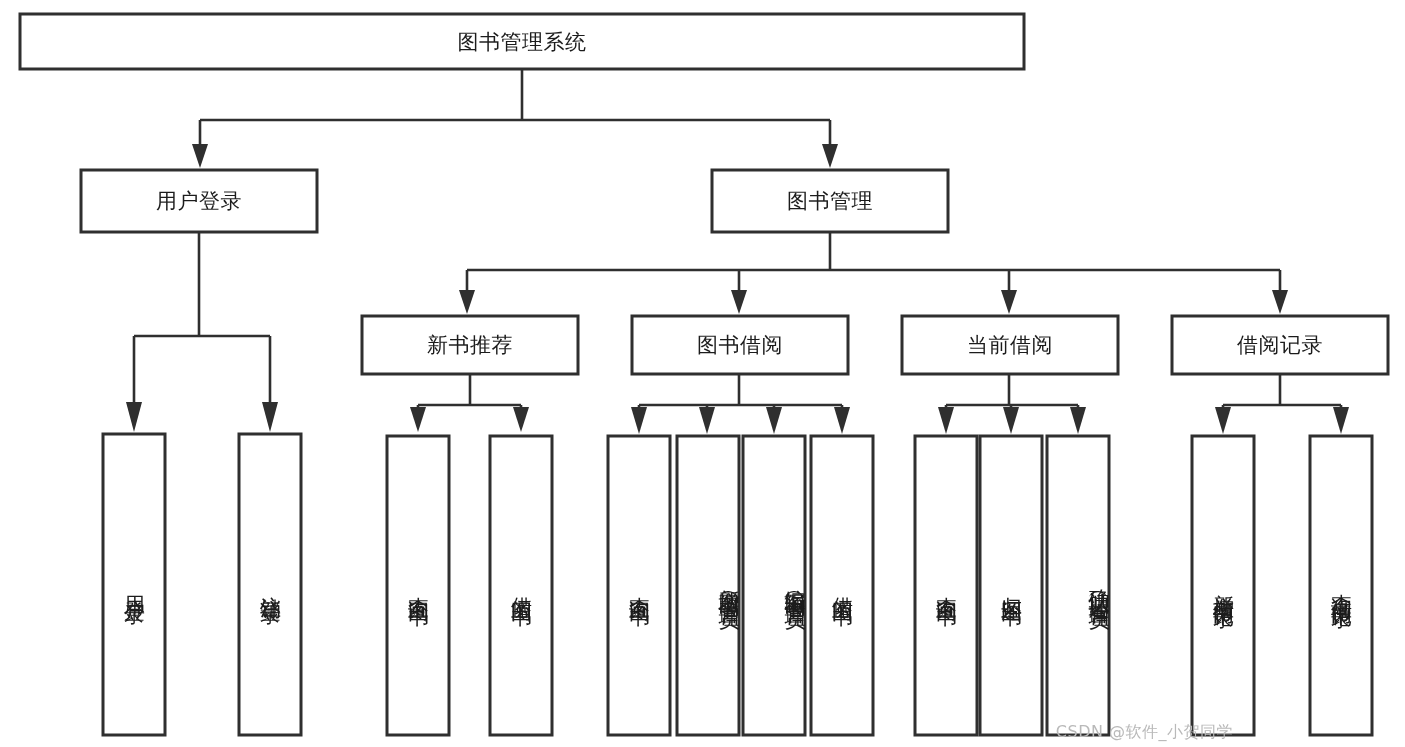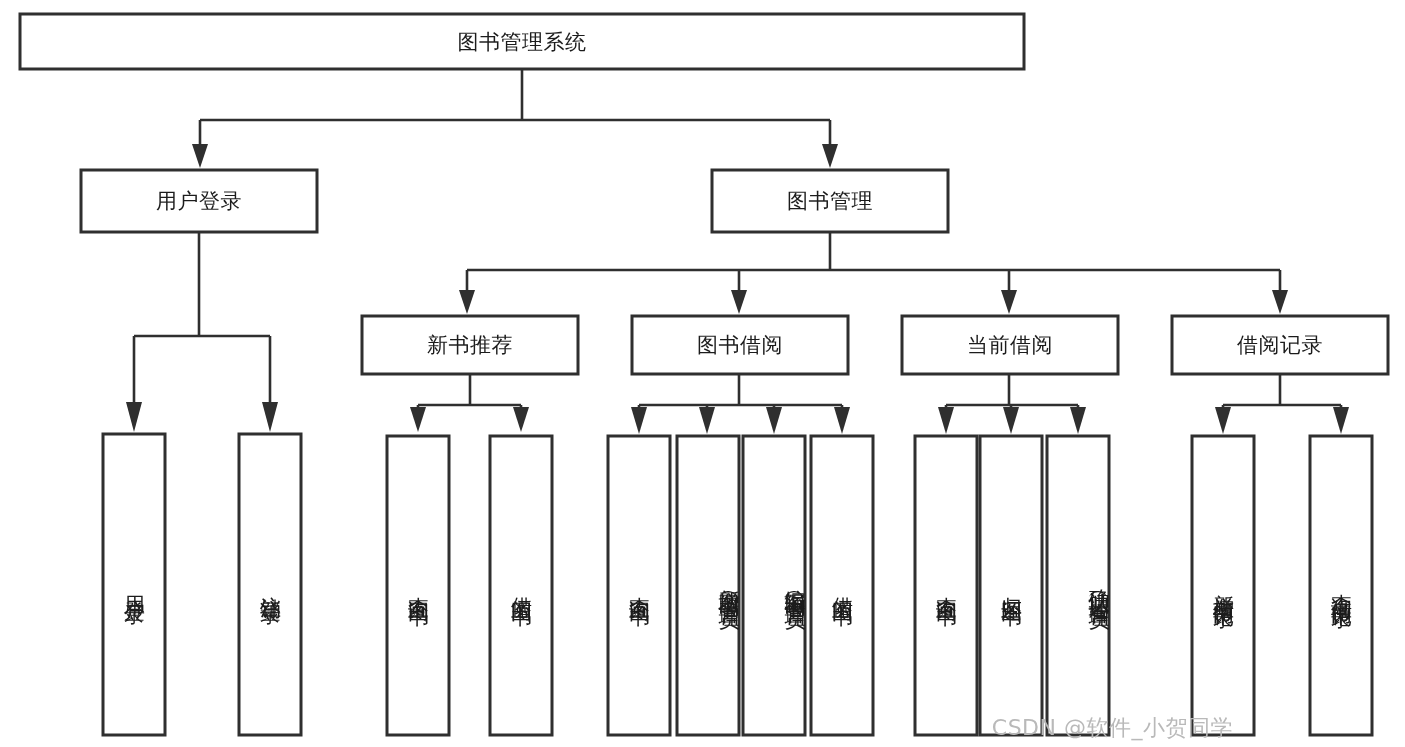--- a/index.html
+++ b/index.html
@@ -68,21 +68,21 @@
     display: flex;
     align-items: center;
     justify-content: center;
     pointer-events: none;
   }
   #watermark {
     position: absolute;
     right: 8px;
     bottom: 4px;
     font-family: "DejaVu Sans", "Liberation Sans", sans-serif;
-    font-size: 22px;
+    font-size: 16px;
     color: #b9b9b9;
     white-space: nowrap;
     letter-spacing: 0.5px;
   }
 </style>
 </head>
 <body>
 
 <div id="diagram-root">
 

